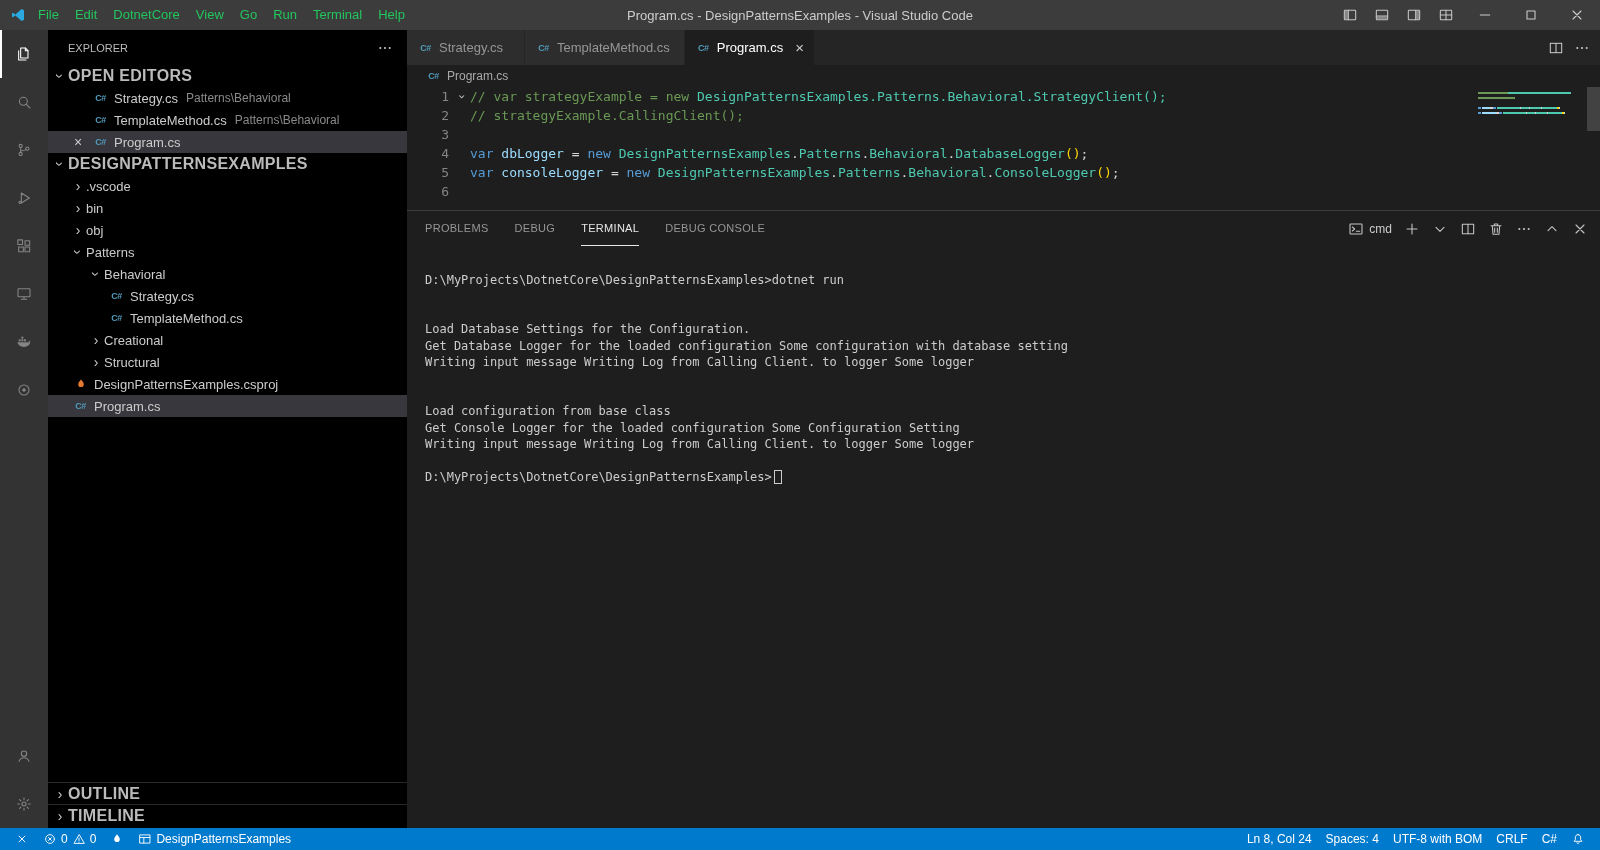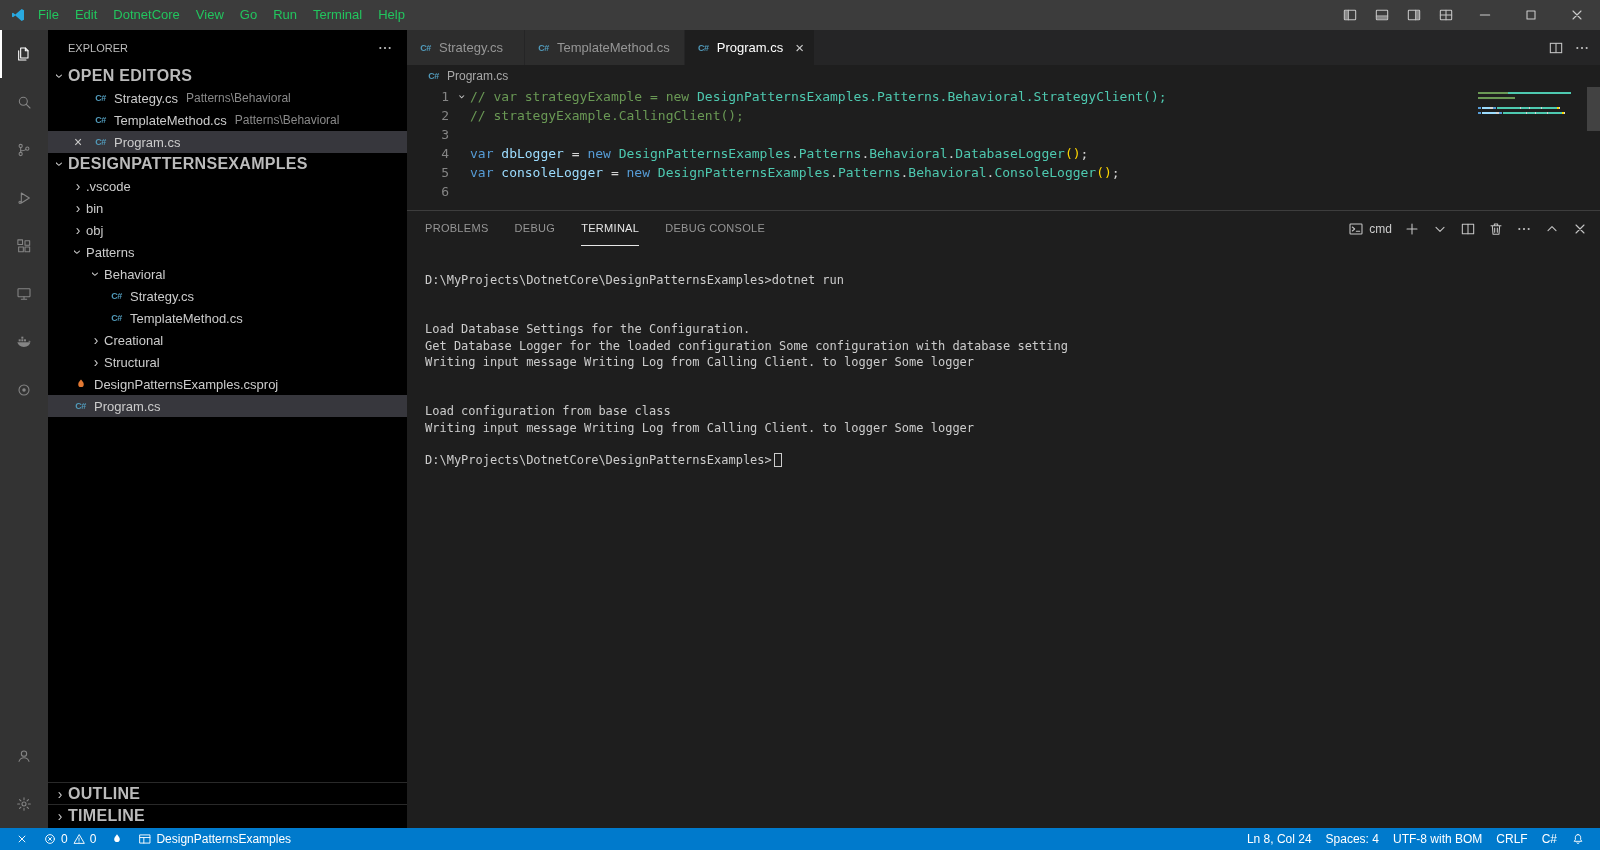--- a/index.html
+++ b/index.html
@@ -118,20 +118,21 @@
     <div class="menubar">
         <div class="menu-item">File</div>
         <div class="menu-item">Edit</div>
         <div class="menu-item">DotnetCore</div>
         <div class="menu-item">View</div>
         <div class="menu-item">Go</div>
         <div class="menu-item">Run</div>
         <div class="menu-item">Terminal</div>
         <div class="menu-item">Help</div>
       </div>
+    <div class="win-title">Program.cs - DesignPatternsExamples - Visual Studio Code</div>
     <div class="tb-spacer"></div>
     <div class="layout-controls">
         <div class="lc-btn">
           <span class="ico">
             <svg viewBox="0 0 24 24" fill="none" stroke="currentColor" stroke-width="1.6" stroke-linecap="round" stroke-linejoin="round">
               <rect x="3.5" y="5" width="17" height="14" rx="1"></rect>
               <path d="M9.5 5v14"></path>
               <path fill="currentColor" stroke="none" opacity=".55" d="M4.2 5.7h4.6v12.6H4.2z"></path>
             </svg>
           </span>
@@ -589,20 +590,21 @@
         <div class="terminal">
             <div class="t-line">D:\MyProjects\DotnetCore\DesignPatternsExamples&gt;dotnet run</div>
             <div class="t-line"></div>
             <div class="t-line"></div>
             <div class="t-line">Load Database Settings for the Configuration.</div>
             <div class="t-line">Get Database Logger for the loaded configuration Some configuration with database setting</div>
             <div class="t-line">Writing input message Writing Log from Calling Client. to logger Some logger</div>
             <div class="t-line"></div>
             <div class="t-line"></div>
             <div class="t-line">Load configuration from base class</div>
+            <div class="t-line">Get Console Logger for the loaded configuration Some Configuration Setting</div>
             <div class="t-line">Writing input message Writing Log from Calling Client. to logger Some logger</div>
             <div class="t-line"></div>
             <div class="t-line">D:\MyProjects\DotnetCore\DesignPatternsExamples&gt;<span class="t-cursor"></span></div>
           </div>
       </div>
     </div>
   </div>
 
   <div class="statusbar" style="background: rgb(0, 122, 204);">
     <div class="sb-left">

